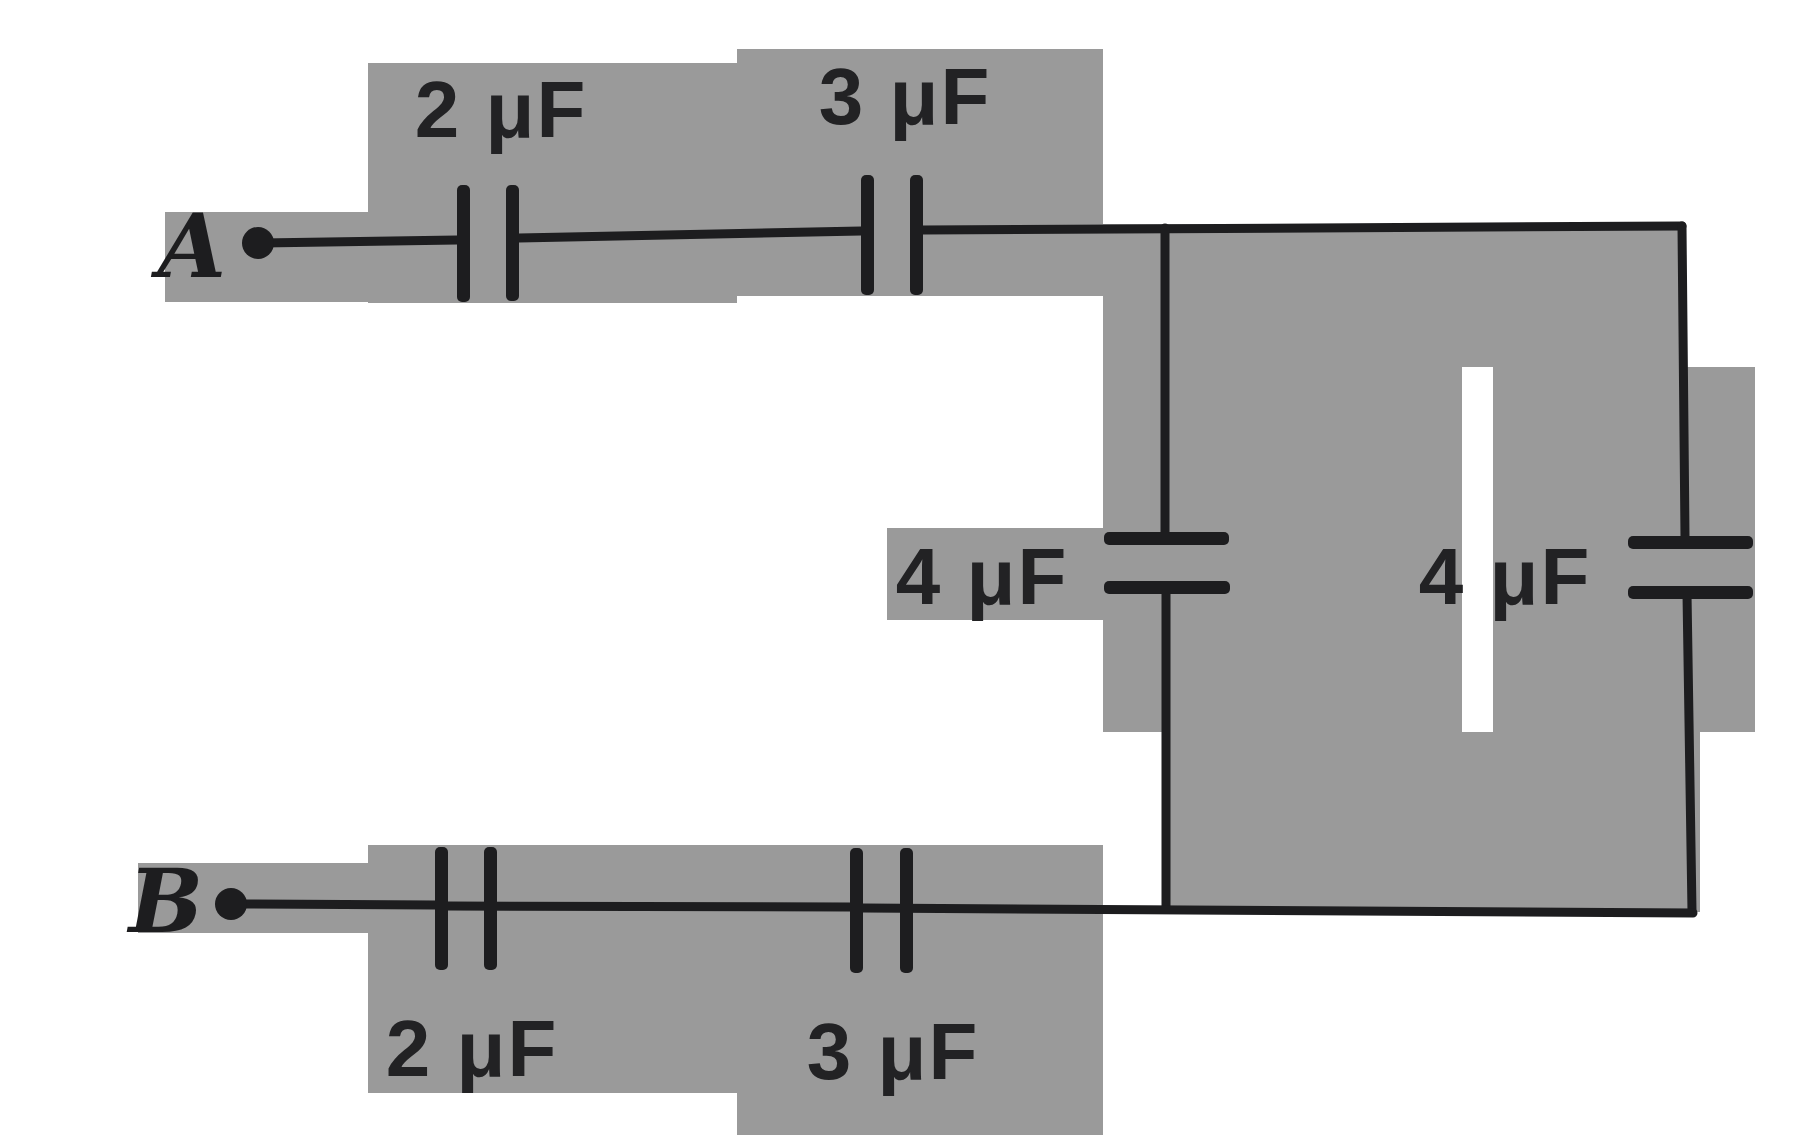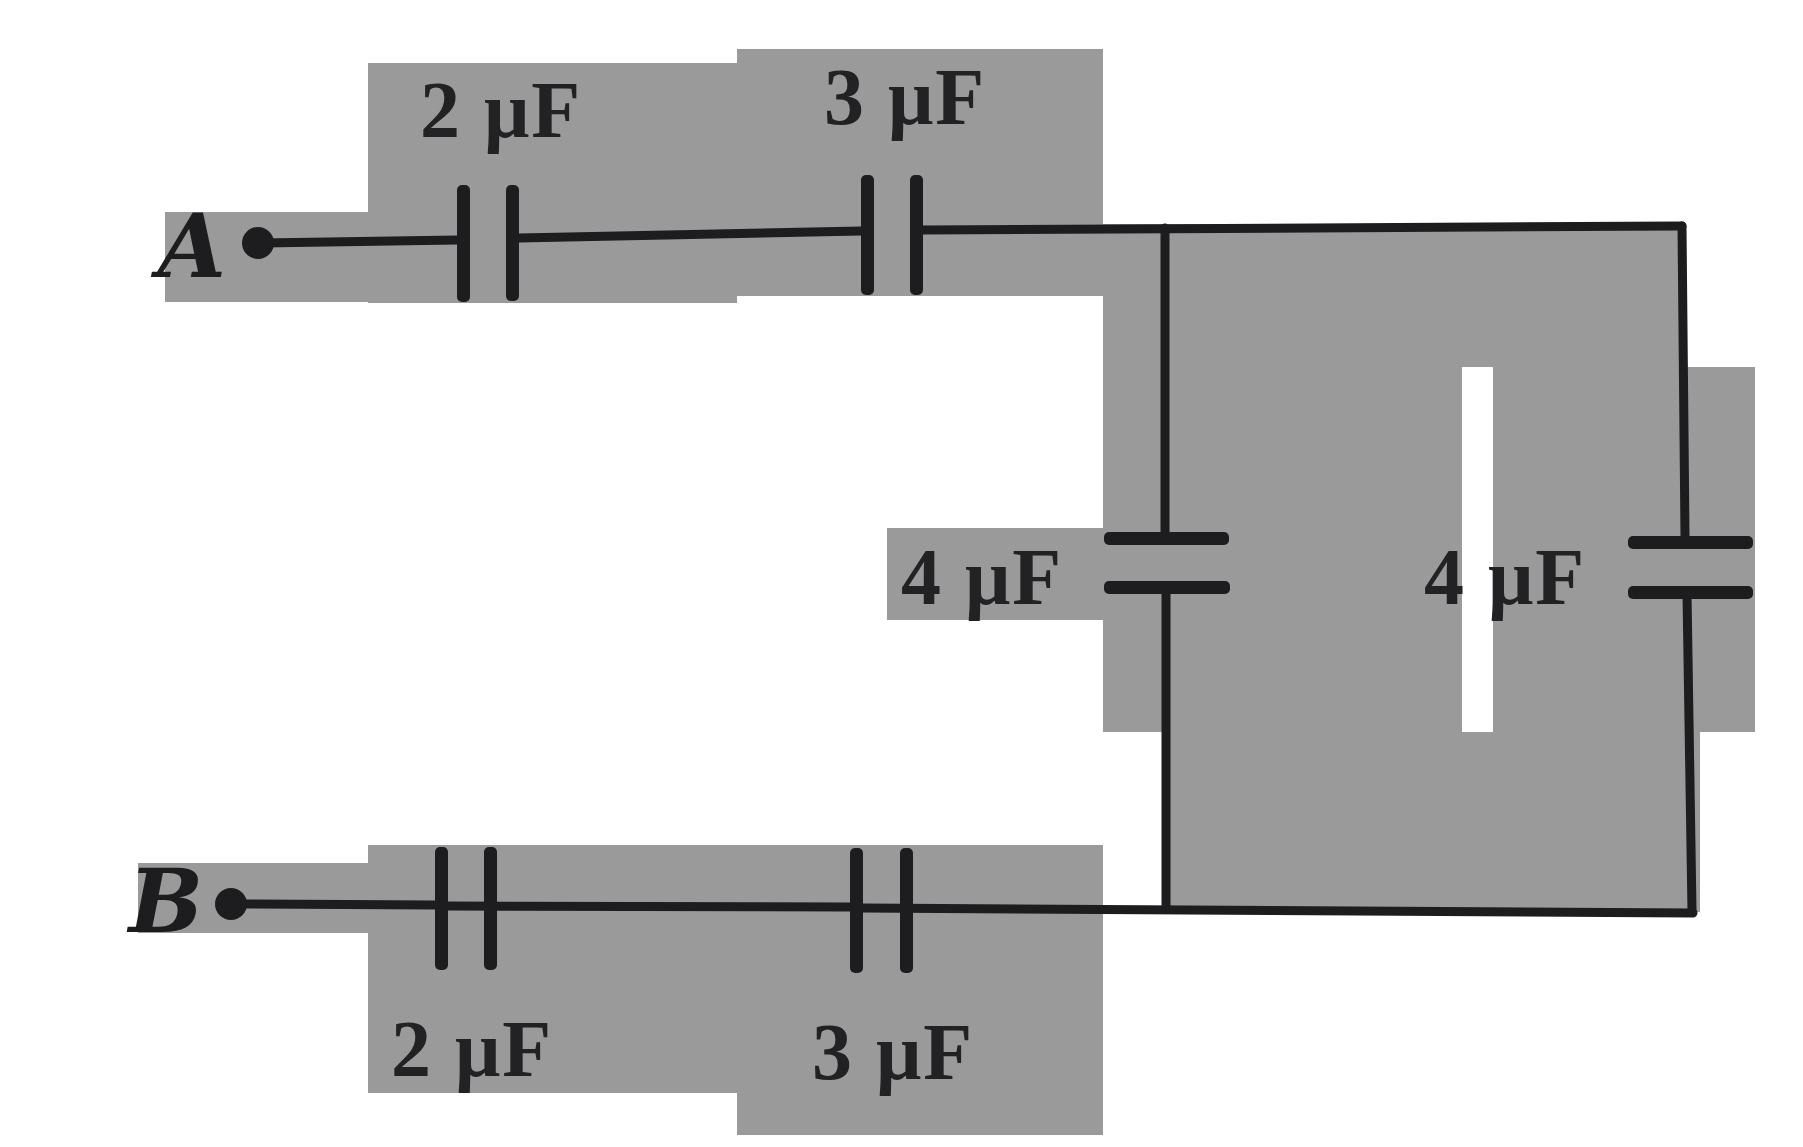--- a/index.html
+++ b/index.html
@@ -9,21 +9,21 @@
     background:#ffffff;
     overflow:hidden;
     font-family:"DejaVu Sans", sans-serif;
   }
   .patch{position:absolute;background:#9a9a9a;}
   svg.wires{position:absolute;left:0;top:0;}
   .lbl{
     position:absolute;
     transform:translate(-50%,-50%);
     color:#222224;
-    font-family:Liberation Serif, serif;
+    font-family:Liberation Sans, sans-serif;
     font-weight:700;
     font-size:80px;
     letter-spacing:2px;
     white-space:nowrap;
     line-height:1;
   }
   .term{
     position:absolute;
     transform:translate(-50%,-50%);
     color:#1d1d1f;

